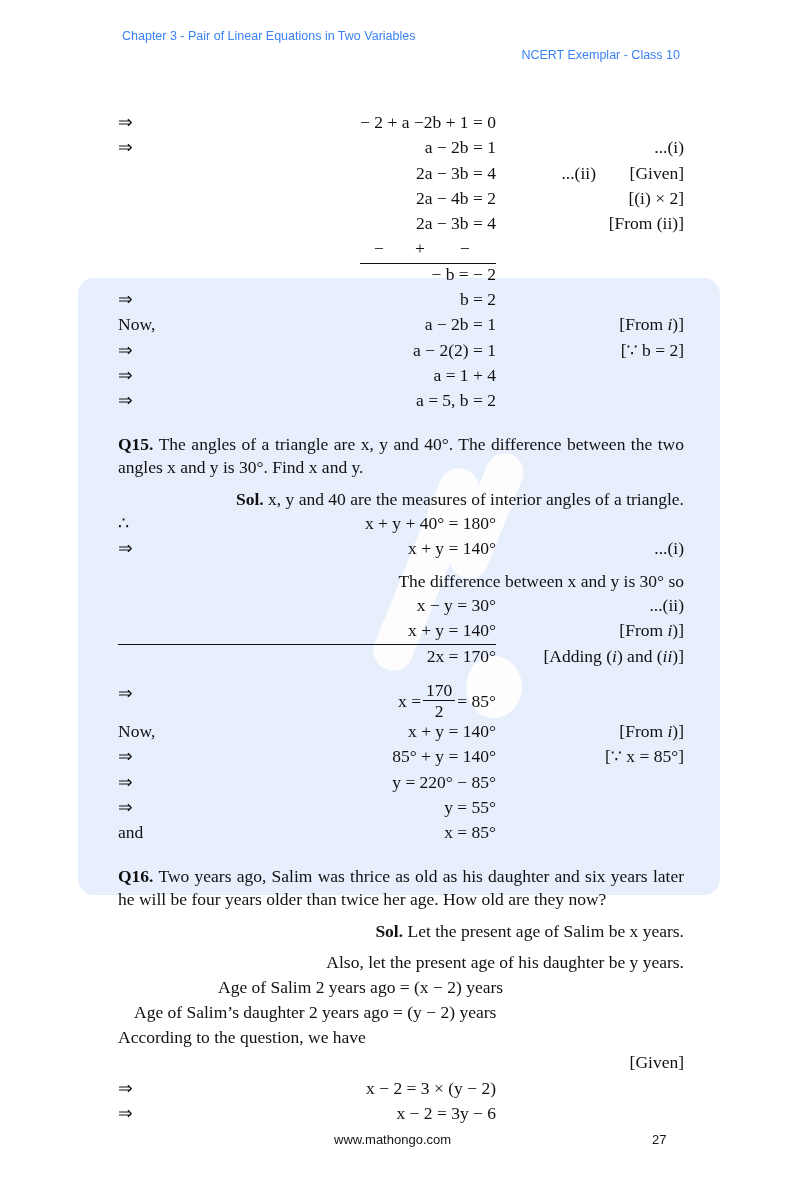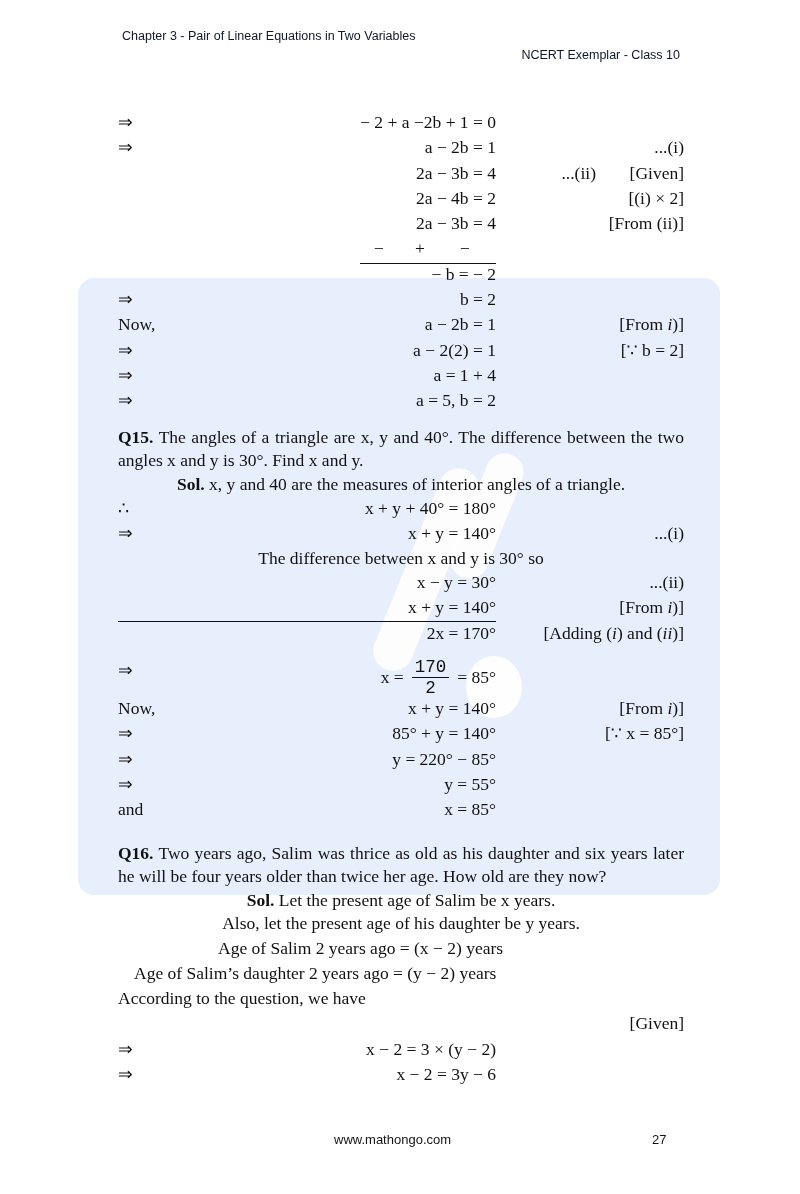--- a/index.html
+++ b/index.html
@@ -20,21 +20,21 @@
   
   .header {
     position: absolute;
     top: 28px;
     left: 122px;
     right: 120px;
     height: 46px;
     font-family: "Liberation Sans", sans-serif;
     font-size: 12.5px;
     line-height: 17px;
-    color: #0f172a;
+    color: #3b82f6;
   }
   .header .chapter {
     position: absolute;
     left: 0;
     top: 0;
     width: 330px;
   }
   .header .book {
     position: absolute;
     right: 0;
@@ -130,21 +130,21 @@
     text-align: right;
   }
 
   
   .para {
     position: relative;
     font-size: 17.5px;
     line-height: 23.5px;
     text-align: justify;
   }
-  .para.nj { text-align: center; }
+  .para.nj { text-align: right; margin-top: 8px; }
   .qlabel { font-weight: bold; }
 
   
   .indent-row {
     position: relative;
     height: 25.3px;
     white-space: nowrap;
   }
   .indent-row .txt {
     position: absolute;
@@ -178,22 +178,21 @@
   .sign-row span { display: inline-block; }
   .s1 { width: 34px; text-align: center; }
   .s2 { width: 48px; text-align: center; }
   .s3 { width: 42px; text-align: center; }
 
   
   .frac {
     display: inline-block;
     vertical-align: -10px;
     text-align: center;
-    margin: 0 8px;
-    font-family: Liberation Mono, monospace;
+    margin: 0 2px;
   }
   .frac .num {
     display: block;
     font-size: 17.5px;
     line-height: 19px;
     border-bottom: 1.3px solid #111;
     padding: 0 3px;
   }
   .frac .den {
     display: block;
@@ -310,21 +309,21 @@
       <div class="row">
         <span class="lead">⇒</span>
         <span class="eqn it">a = 1 + 4</span>
       </div>
       <div class="row">
         <span class="lead">⇒</span>
         <span class="eqn it">a = 5,    b = 2</span>
       </div>
     </div>
 
-    <div class="para" style="margin-top:12px;">
+    <div class="para" style="margin-top:19px;">
       <span class="qlabel">Q15.</span>
       <span>The angles of a triangle are x, y and 40°. The difference between the two angles x and y is 30°. Find x and y.</span>
     </div>
     <div class="para nj">
       <span class="qlabel">Sol.</span>
       <span>x, y and 40 are the measures of interior angles of a triangle.</span>
     </div>
 
     <div>
       <div class="row">

